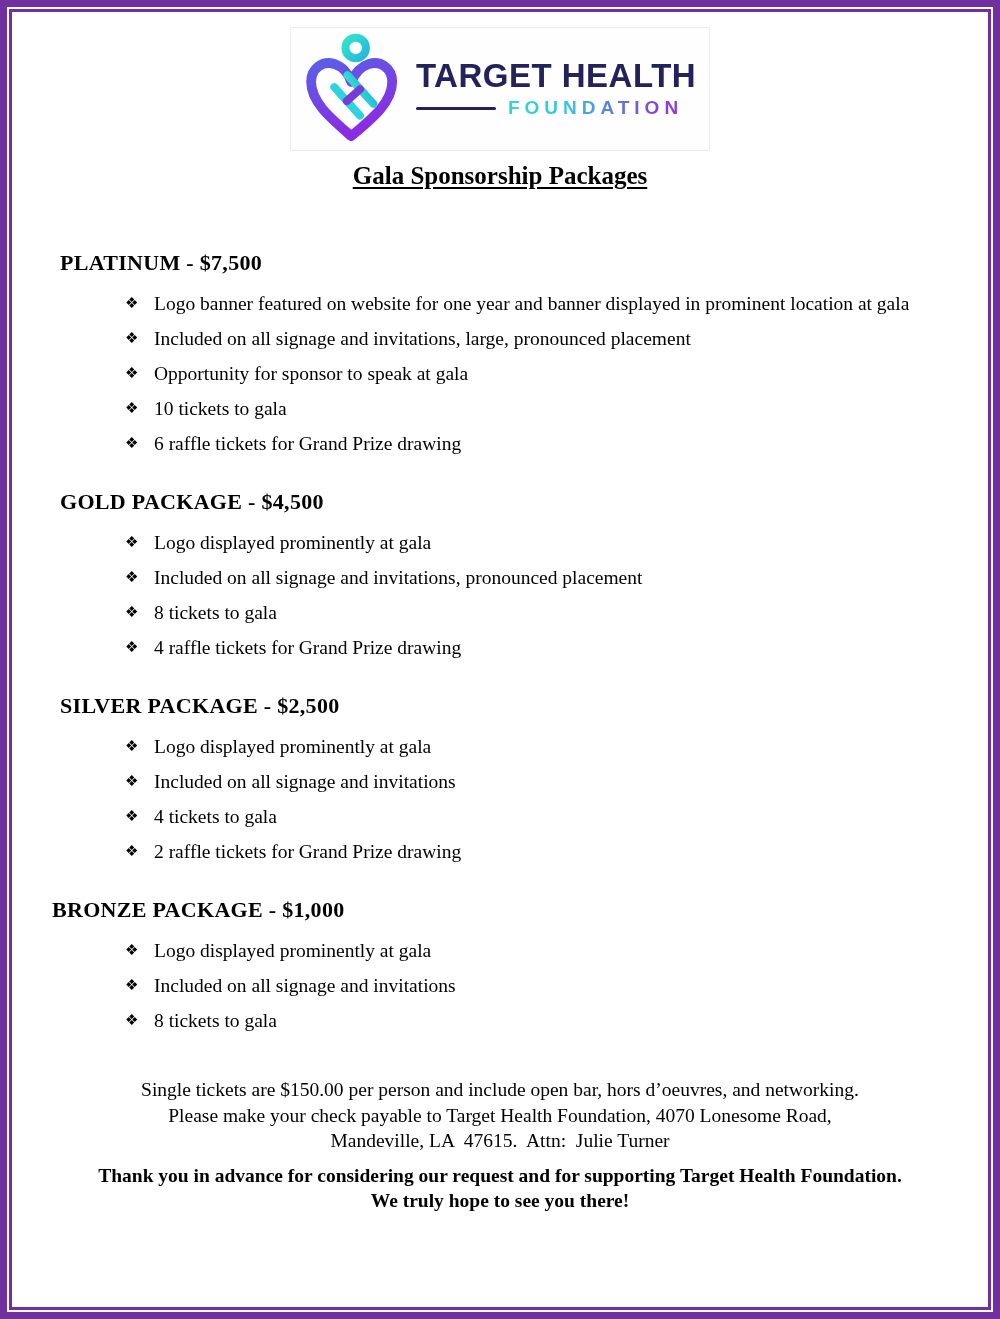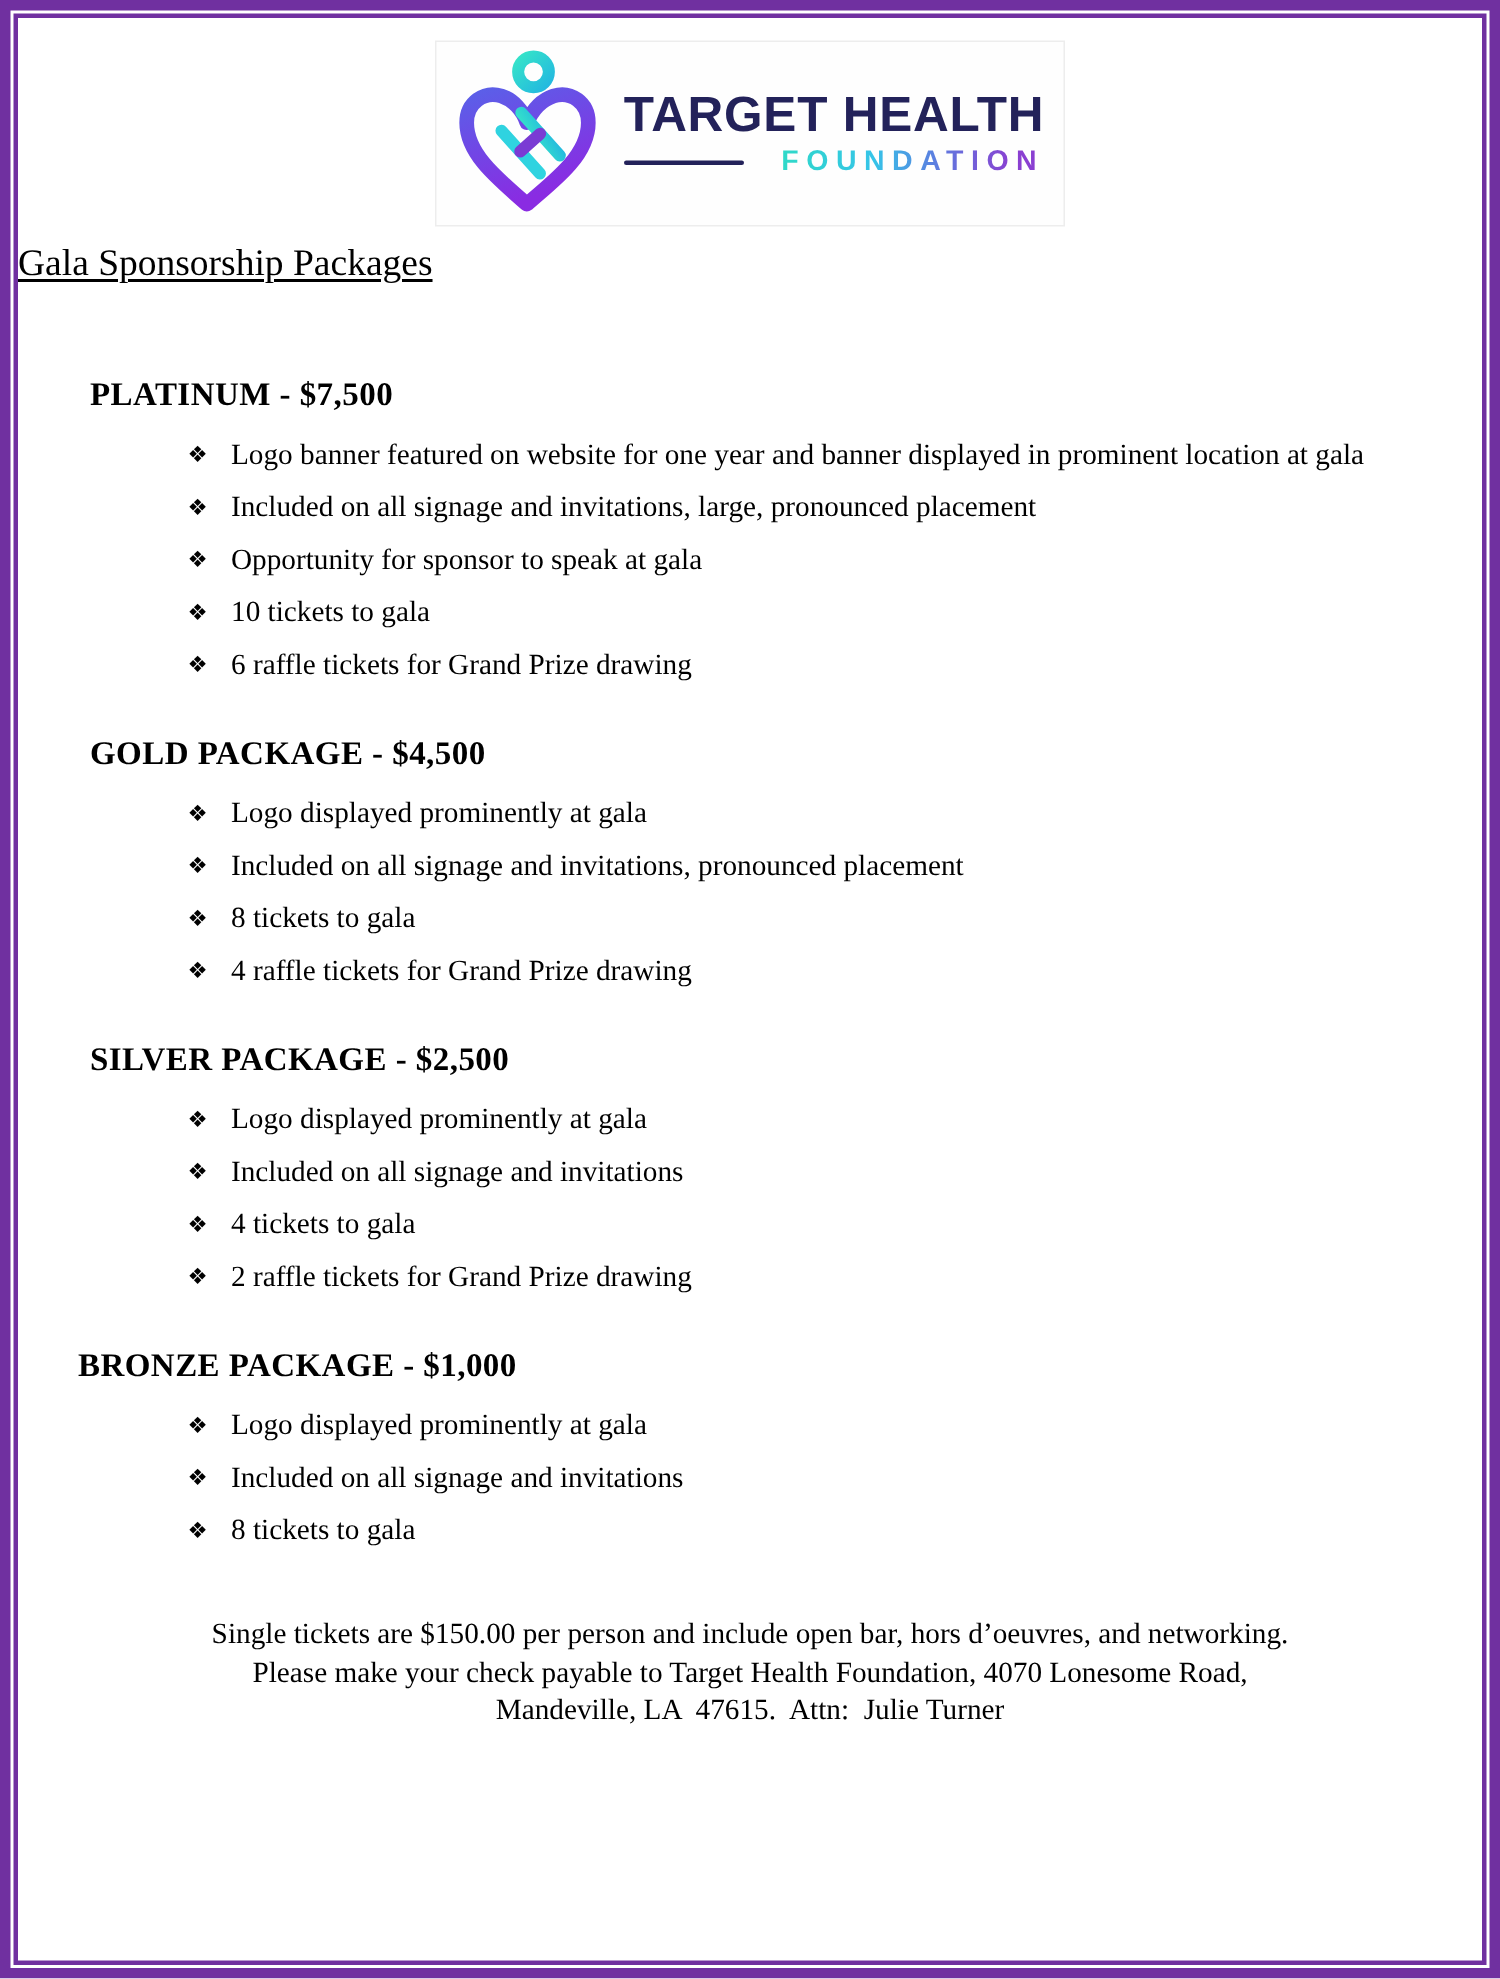--- a/index.html
+++ b/index.html
@@ -25,34 +25,35 @@
     display: flex; align-items: center; justify-content: center;
     gap: 14px;
   }
   .logo-mark { flex: 0 0 auto; margin-top: 2px; }
   .logo-text { display: flex; flex-direction: column; }
   .brand-name {
     font-family: "Liberation Sans", sans-serif;
     font-weight: bold; font-size: 33px; line-height: 1.05;
     letter-spacing: 0.5px; color: #23225a; white-space: nowrap;
   }
-  .brand-sub-row { display: flex; align-items: center; justify-content: space-between; gap: 12px; margin-top: 4px; }
+  .brand-sub-row { display: flex; align-items: center; justify-content: flex-start; gap: 12px; margin-top: 4px; }
   .brand-rule { width: 80px; height: 3px; background: #23225a; border-radius: 2px; }
   .brand-sub {
     font-family: "Liberation Sans", sans-serif;
     font-weight: bold; font-size: 19px; letter-spacing: 5px; white-space: nowrap;
     color: #7a3bd4;
     background: linear-gradient(90deg, #2fd9c8 0%, #35c4e8 35%, #5b7fe0 58%, #8a3fd1 88%);
     -webkit-background-clip: text; background-clip: text;
     -webkit-text-fill-color: transparent;
   }
 
   
   .doc-title {
-    font-size: 25px; font-weight: normal; line-height: 31px;
+    text-align: center;
+    font-size: 25px; font-weight: bold; line-height: 31px;
     margin-top: 9px;
     text-decoration: underline;
     text-decoration-thickness: 2px;
     text-underline-offset: 3px;
   }
 
   
   .pkg-heading {
     font-size: 22px; font-weight: bold; line-height: 28px;
     margin: 32px 0 14px 48px;
@@ -200,15 +201,16 @@
     <div class="bullet-row">
       <span class="bullet-glyph">❖</span>
       <span class="bullet-text">8 tickets to gala</span>
     </div>
   </section>
 
   <div class="footer">
     <div class="footer-line"><span class="underline">Single tickets are $150.00 per person</span><span> and include open bar, hors d’oeuvres, and networking.</span></div>
     <div class="footer-line">Please make your check payable to Target Health Foundation, 4070 Lonesome Road,</div>
     <div class="footer-line">Mandeville, LA  47615.  Attn:  Julie Turner</div>
+    <div class="thanks">Thank you in advance for considering our request and for supporting Target Health Foundation. We truly hope to see you there!</div>
   </div>
 
 </div>
 
 </body></html>

